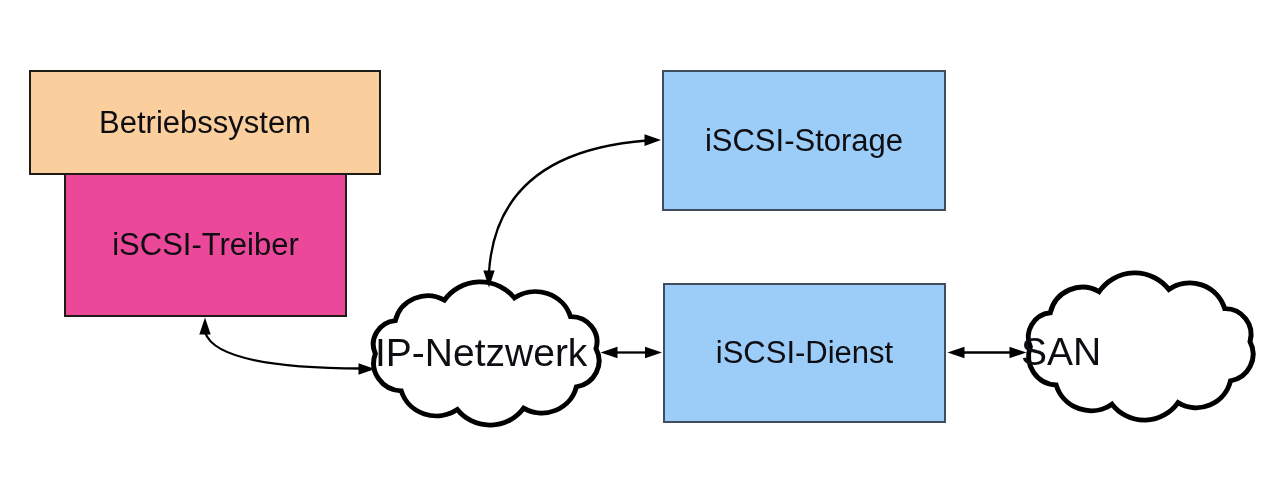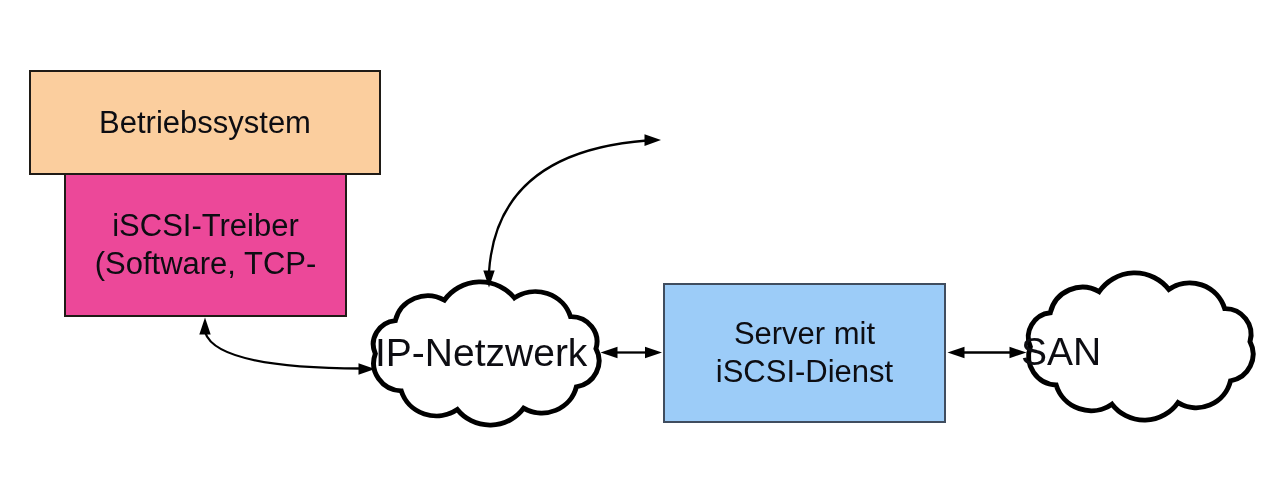--- a/index.html
+++ b/index.html
@@ -100,26 +100,27 @@
       <polygon points="1026.5,352.5 1009.5,346.8 1009.5,358.2" stroke="none"></polygon>
     </g>
   </svg>
 
   <div class="node-box os-box">
     <span class="line-span">Betriebssystem</span>
   </div>
 
   <div class="node-box driver-box">
     <span class="line-span">iSCSI-Treiber</span>
-    <span class="line-span">(Software, TCP-</span>
   </div>
 
+  <div class="node-box storage-box">
+    <span class="line-span">iSCSI-Storage</span>
+  </div>
 
   <div class="node-box server-box">
-    <span class="line-span">Server mit</span>
     <span class="line-span">iSCSI-Dienst</span>
   </div>
 
   <div class="cloud-label ip-label">IP-Netzwerk</div>
 
   <div class="cloud-label san-label">SAN</div>
 
 </div>
 
 </body></html>

